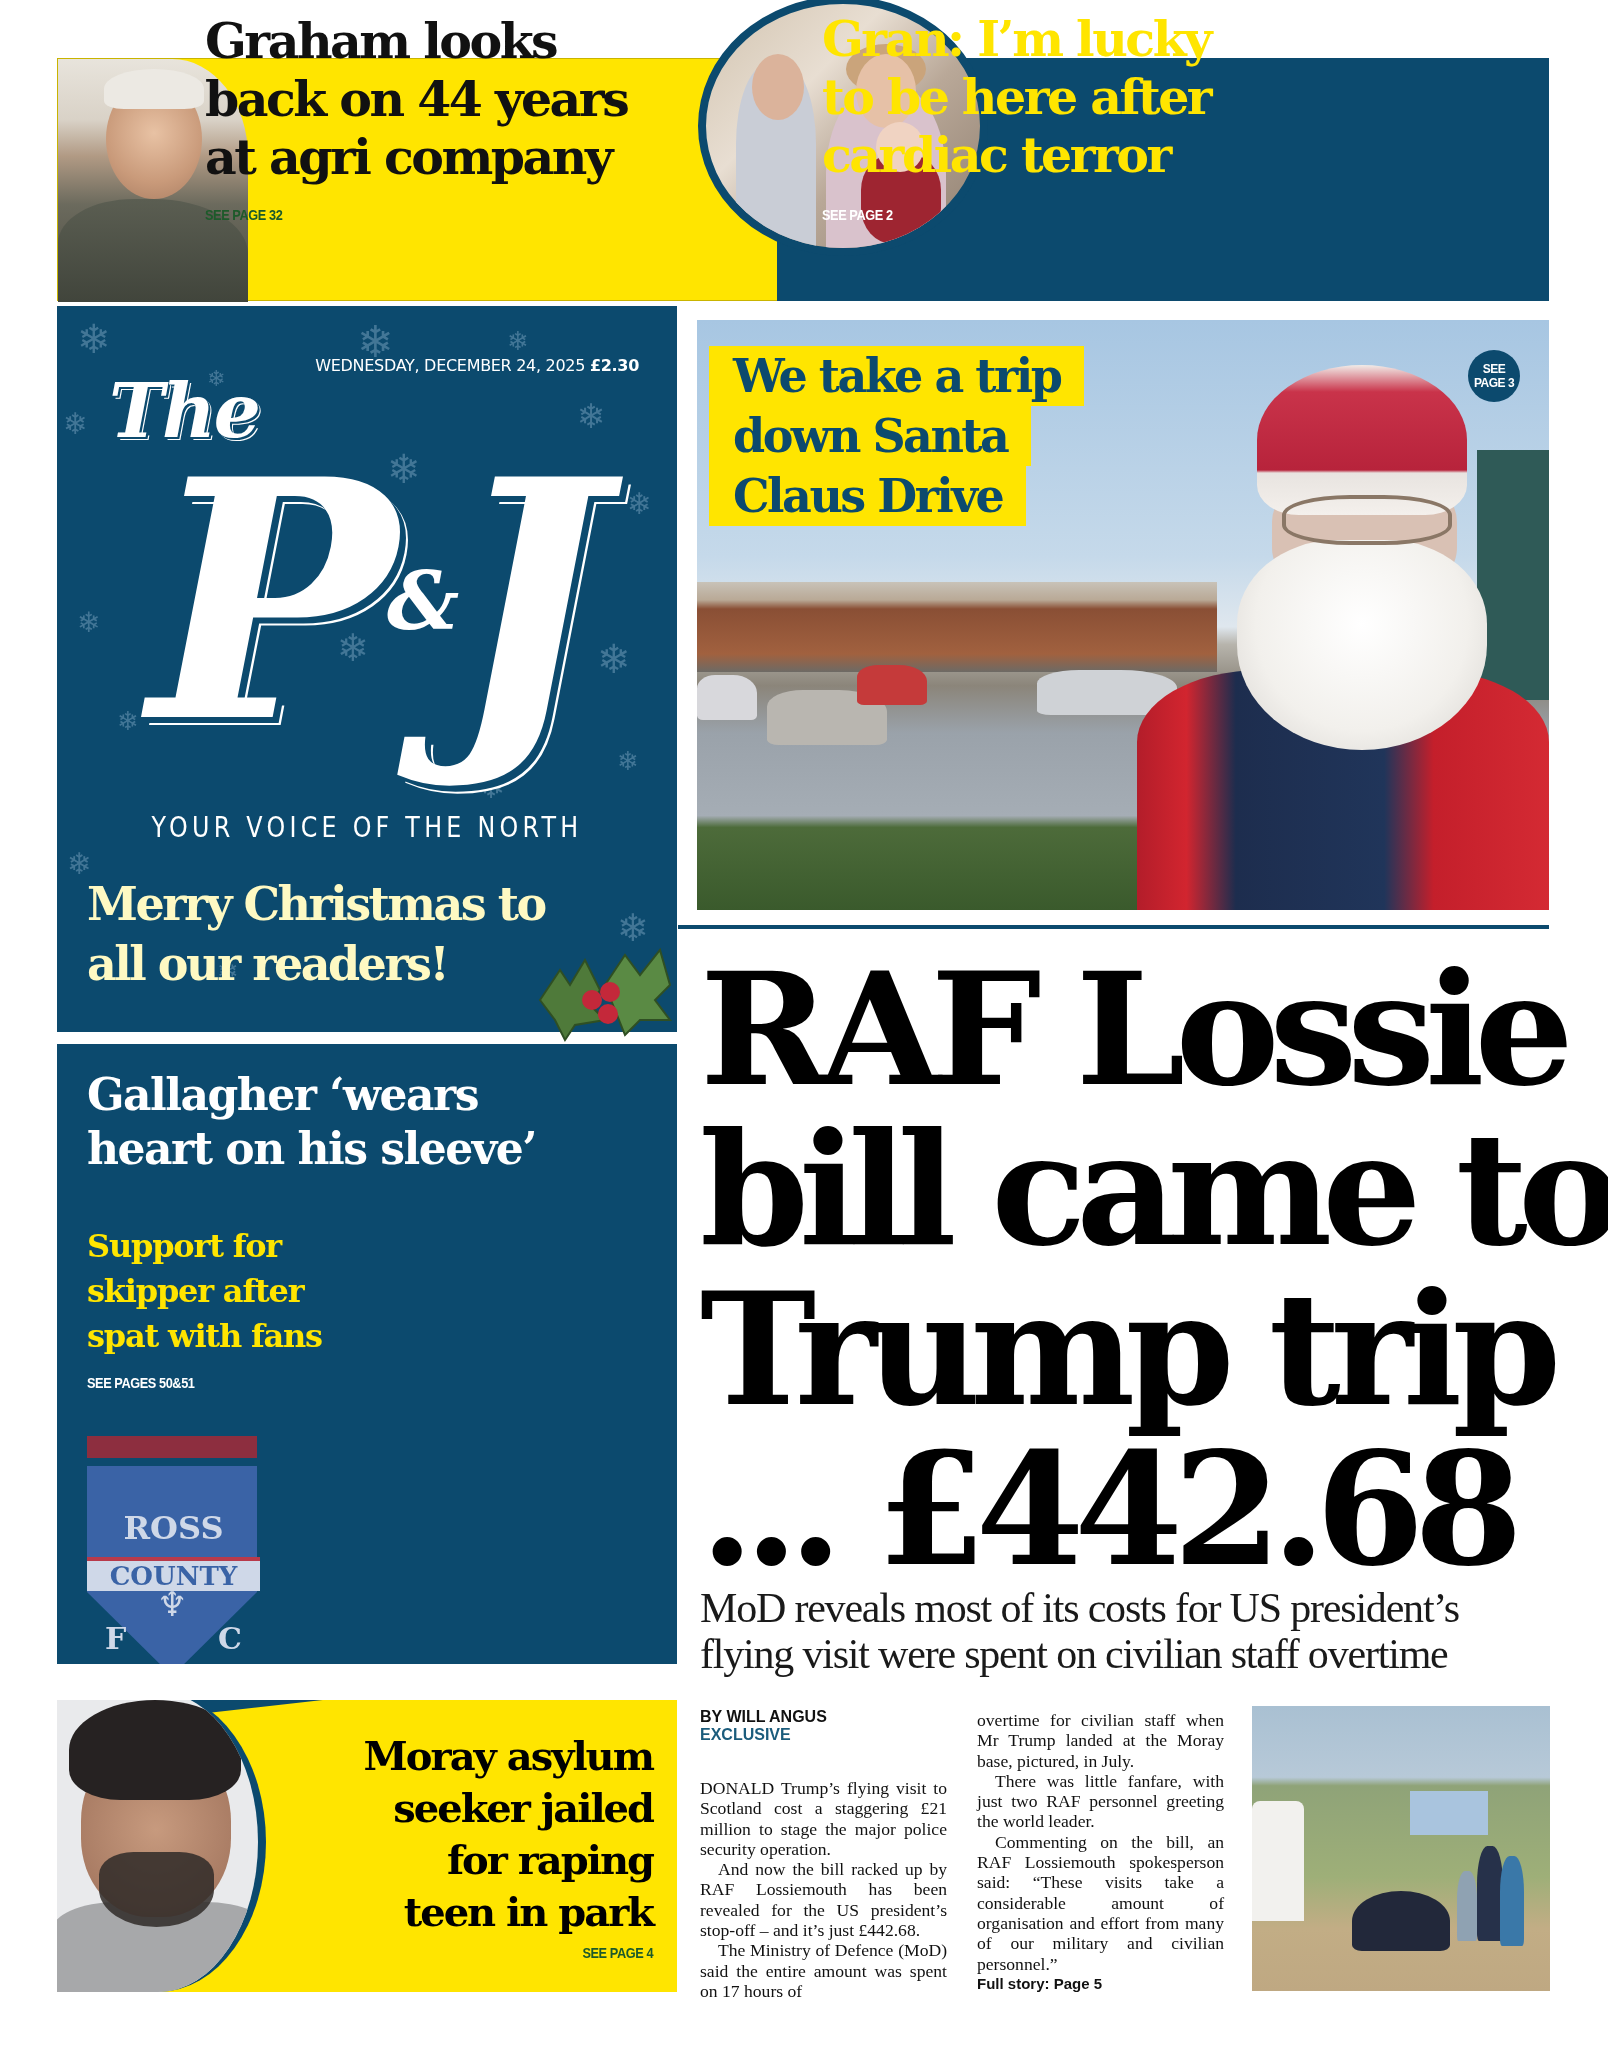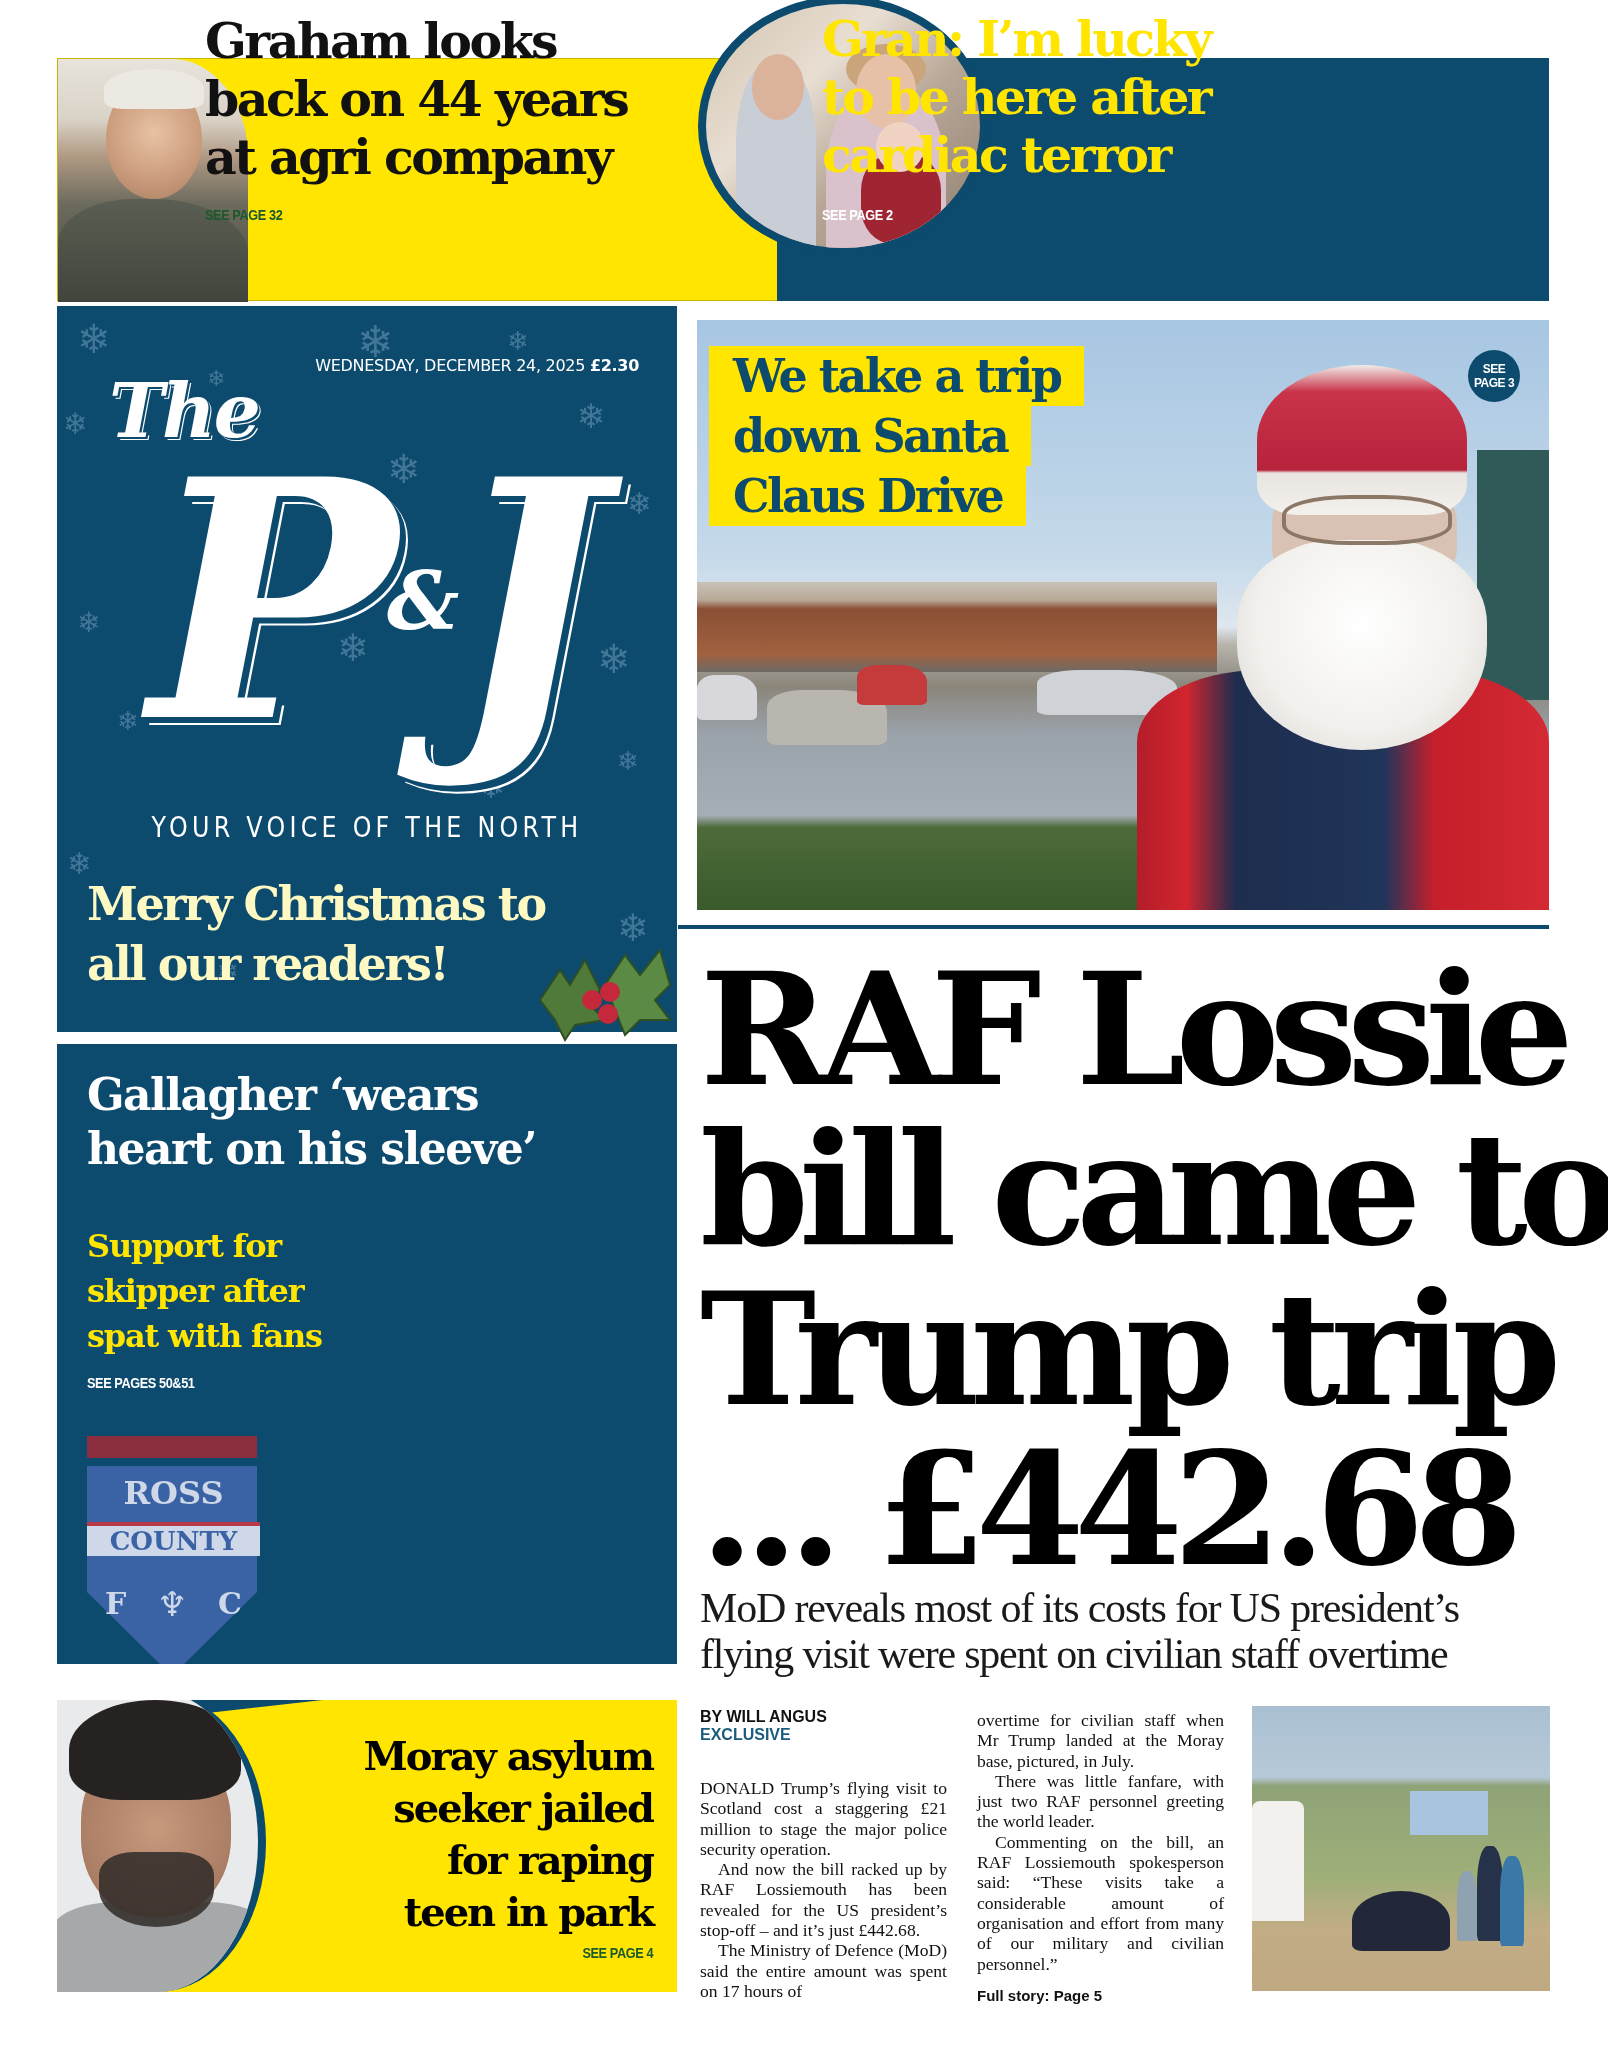--- a/index.html
+++ b/index.html
@@ -76,38 +76,38 @@
   .standfirst { left: 700px; top: 1585px; width: 860px; font-family: "Liberation Serif", serif; color: #1a1a1a; font-size: 42px; line-height: 46px; letter-spacing: -1.2px; }
 
   
   .byline { left: 700px; top: 1708px; font-family: "Liberation Sans", sans-serif; font-weight: bold; font-size: 16px; color: #111; line-height: 18px; }
   .exclusive { left: 700px; top: 1726px; font-family: "Liberation Sans", sans-serif; font-weight: bold; font-size: 16px; color: #1b5c7c; }
   .col { font-family: "Liberation Serif", serif; font-size: 17.6px; line-height: 20.3px; color: #111; text-align: justify; }
   .col p { text-indent: 0; }
   .col p + p { text-indent: 18px; }
   .col-1 { left: 700px; top: 1778px; width: 247px; }
   .col-2 { left: 977px; top: 1710px; width: 247px; }
-  .full-story { font-family: "Liberation Sans", sans-serif; font-weight: bold; font-size: 15px; color: #111; text-align: left; margin-top: 12px; }
+  .full-story { font-family: "Liberation Sans", sans-serif; font-weight: bold; font-size: 15px; color: #111; text-align: left; margin-top: 0; }
 
   .trump-photo { left: 1252px; top: 1706px; width: 298px; height: 285px; overflow: hidden;
     background: linear-gradient(180deg,#a9c0d2 0%,#b7c9d8 25%,#8fa378 28%,#9eaf78 60%,#c2ad85 78%,#bfa882 100%); }
   .tp-car { left: 0; top: 95px; width: 52px; height: 120px; background: #f2f1ee; border-radius: 8px 8px 0 0; }
   .tp-wheel { left: 100px; top: 185px; width: 98px; height: 60px; background: #22283a; border-radius: 50% 50% 10% 10%; }
   .tp-board { left: 158px; top: 85px; width: 78px; height: 44px; background: #a9c4de; }
   .tp-person { position: absolute; border-radius: 40% 40% 8% 8%; }
 
   
   .sport-panel { left: 57px; top: 1044px; width: 620px; height: 620px; background: #0c4a6e; overflow: hidden; }
   .sport-title { left: 30px; top: 24px; width: 580px; color: #fff; font-family: "DejaVu Serif", serif; font-weight: bold; font-size: 44px; line-height: 54px; letter-spacing: -1.5px; }
   .sport-sub { left: 30px; top: 180px; width: 300px; color: #ffe500; font-family: "DejaVu Serif", serif; font-weight: bold; font-size: 32px; line-height: 45px; letter-spacing: -1.2px; }
   .see-sport { left: 30px; top: 330px; color: #fff; }
   .crest { left: 30px; top: 392px; width: 170px; height: 250px; }
   .crest-bar { position: absolute; left: 0; top: 0; width: 170px; height: 22px; background: #8d2e3f; }
   .crest-shield { position: absolute; left: 0; top: 30px; width: 170px; height: 210px; background: #3a63a6; clip-path: polygon(0 0,100% 0,100% 60%,50% 100%,0 60%); }
-  .crest-text { position: absolute; left: 0; width: 173px; text-align: center; font-family: "DejaVu Serif", serif; font-weight: bold; color: #cfd8e8; }
+  .crest-text { position: absolute; left: 0; width: 173px; text-align: center; font-family: "DejaVu Serif", serif; font-weight: bold; color: #cfd8e8; margin-top: 35px; }
   .crest-ross { top: 38px; font-size: 32px; }
   .crest-county { top: 86px; font-size: 26px; background: #cfd8e8; color: #3a63a6; border-top: 4px solid #b83a4a; }
   .crest-stag { position: absolute; left: 70px; top: 148px; font-size: 34px; color: #cfd8e8; font-family: "DejaVu Sans", sans-serif; }
 
   .player { left: 250px; top: 170px; width: 370px; height: 450px; }
   .player-head { left: 130px; top: 5px; width: 120px; height: 150px; background: radial-gradient(circle at 50% 55%, #d6a68a 0%, #bf8a6c 70%, #9b6c54 100%); border-radius: 45%; }
   .player-hair { left: 125px; top: 0; width: 130px; height: 55px; background: #3a3430; border-radius: 50% 50% 30% 30%; }
   .player-body { left: 10px; top: 150px; width: 360px; height: 300px; background: linear-gradient(90deg,#2d4268 0%,#2f4670 70%,#fff 72%,#c22b3a 74%,#fff 76%,#2f4670 78%); border-radius: 35% 35% 0 0; }
   .player-arm { left: -80px; top: 190px; width: 110px; height: 40px; background: #d2a286; border-radius: 20px; transform: rotate(-55deg); }
   .player-logo { left: 150px; top: 280px; width: 60px; text-align: center; color: #fff; font-family: "Liberation Sans", sans-serif; font-weight: bold; font-size: 32px; }

